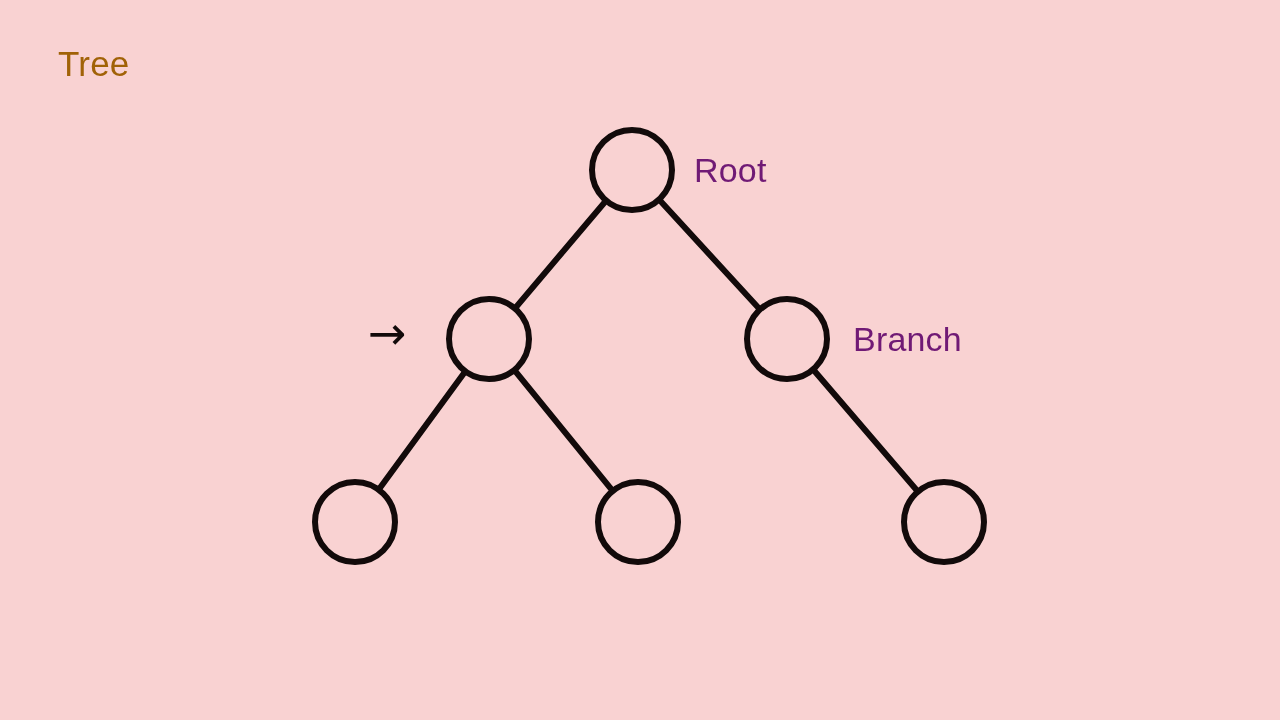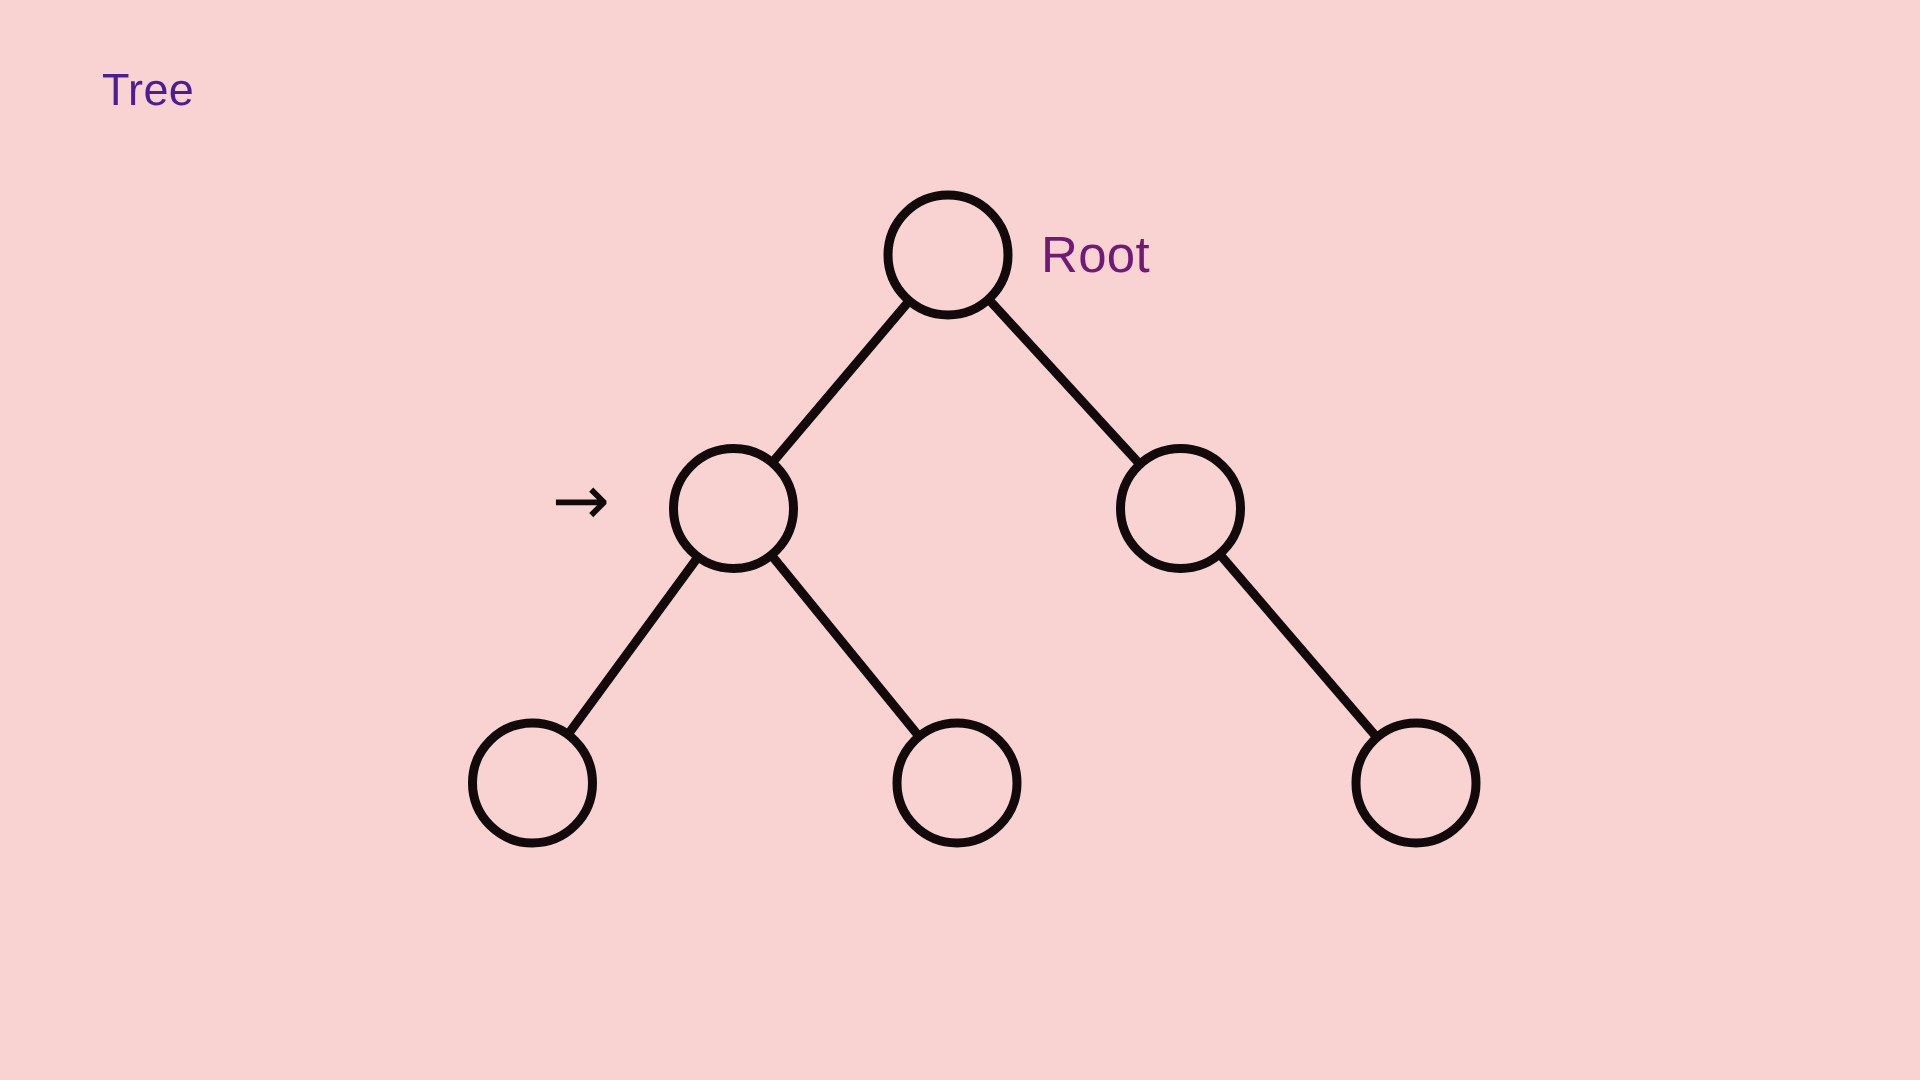--- a/index.html
+++ b/index.html
@@ -22,25 +22,25 @@
   #tree-svg {
     position: absolute;
     left: 0;
     top: 0;
     width: 1280px;
     height: 720px;
     display: block;
   }
   .slide-title {
     position: absolute;
-    left: 68px;
+    left: 58px;
     top: 44px;
-    font-size: 30px;
+    font-size: 35px;
     font-weight: 400;
-    color: #4c1d95;
+    color: #a16207;
     letter-spacing: 0.2px;
     white-space: nowrap;
   }
   .node-label {
     position: absolute;
     font-size: 34px;
     font-weight: 400;
     color: #701a75;
     letter-spacing: 0.2px;
     white-space: nowrap;
@@ -79,14 +79,15 @@
         <circle cx="638" cy="522" r="40" fill="#f9d2d2" stroke="#120a0a" stroke-width="6"></circle>
         <circle cx="944" cy="522" r="40" fill="#f9d2d2" stroke="#120a0a" stroke-width="6"></circle>
       </g>
   </svg>
 
   <div class="slide-title">Tree</div>
 
   <div class="pointer-arrow">→</div>
 
   <div class="node-label" id="label-root">Root</div>
+  <div class="node-label" id="label-branch">Branch</div>
 
 </div>
 
 </body></html>

